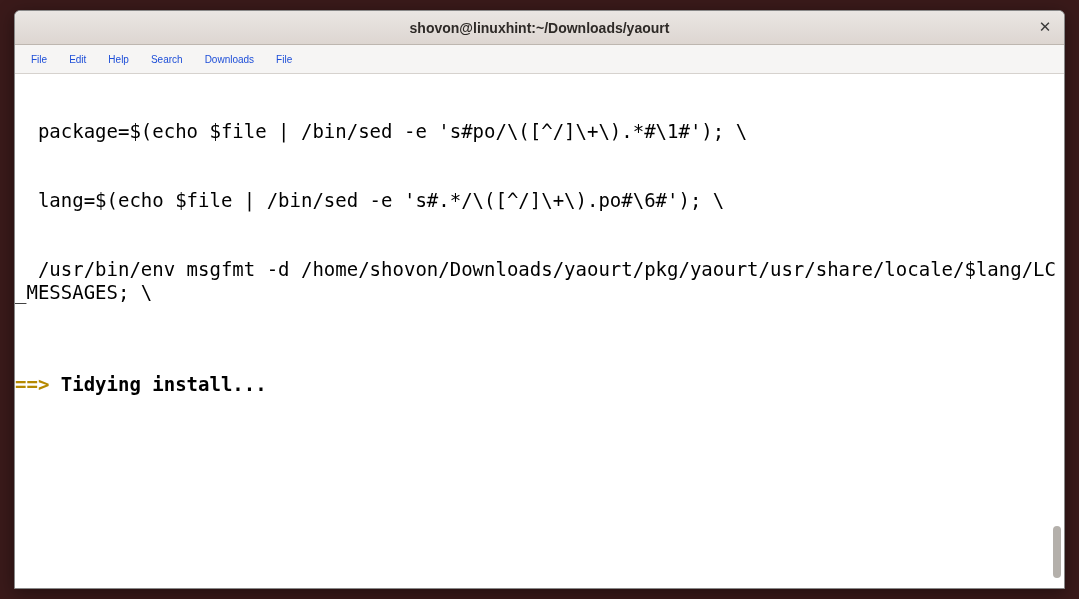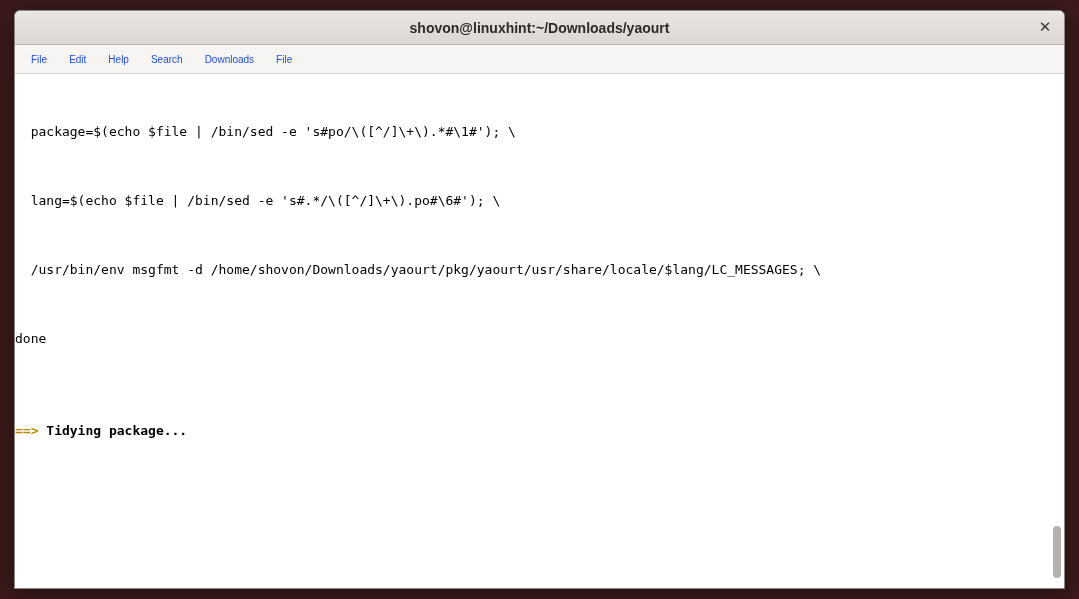--- a/index.html
+++ b/index.html
@@ -62,21 +62,21 @@
     padding: 4px 10px;
     font-size: 10px;
     color: #1d4ed8;
     cursor: pointer;
     border-radius: 3px;
   }
   .terminal {
     flex: 1;
     background: #ffffff;
     font-family: "DejaVu Sans Mono","Liberation Mono",monospace;
-    font-size: 13px;
+    font-size: 19px;
     line-height: 23px;
     color: #000;
     padding: 0 0 0 0;
     overflow: hidden;
     position: relative;
     white-space: pre;
   }
   .line { white-space: pre-wrap; word-break: break-all; }
   .bold { font-weight: bold; }
   .arrow-major { color: #b58900; font-weight: bold; }
@@ -114,23 +114,22 @@
     <span class="menu-item">Help</span>
     <span class="menu-item">Search</span>
     <span class="menu-item">Downloads</span>
     <span class="menu-item">File</span>
   </div>
 
   <div class="terminal">
     <div class="line">  package=$(echo $file | /bin/sed -e 's#po/\([^/]\+\).*#\1#'); \</div>
     <div class="line">  lang=$(echo $file | /bin/sed -e 's#.*/\([^/]\+\).po#\6#'); \</div>
     <div class="line">  /usr/bin/env msgfmt -d /home/shovon/Downloads/yaourt/pkg/yaourt/usr/share/locale/$lang/LC_MESSAGES; \</div>
-    <div class="line">done</div>
 
-    <div class="line"><span class="arrow-major">==&gt;</span><span class="bold"> Tidying package...</span></div>
+    <div class="line"><span class="arrow-major">==&gt;</span><span class="bold"> Tidying install...</span></div>
     
     
     
     
     
 
     
     
 
     

